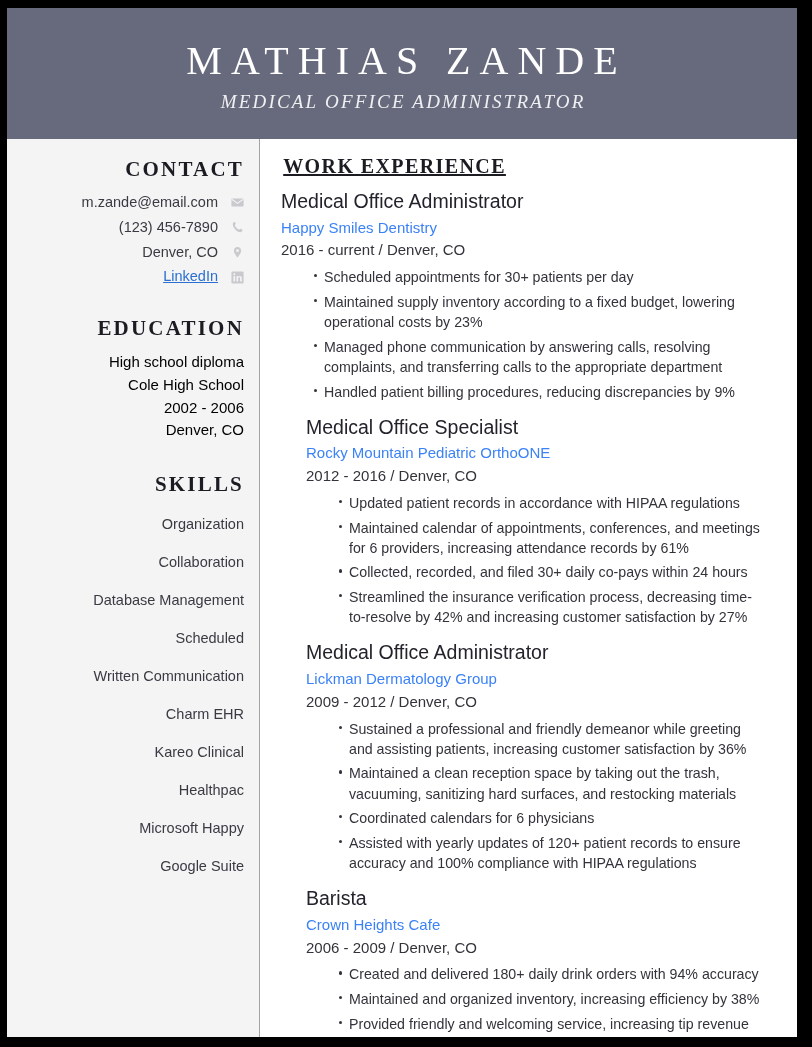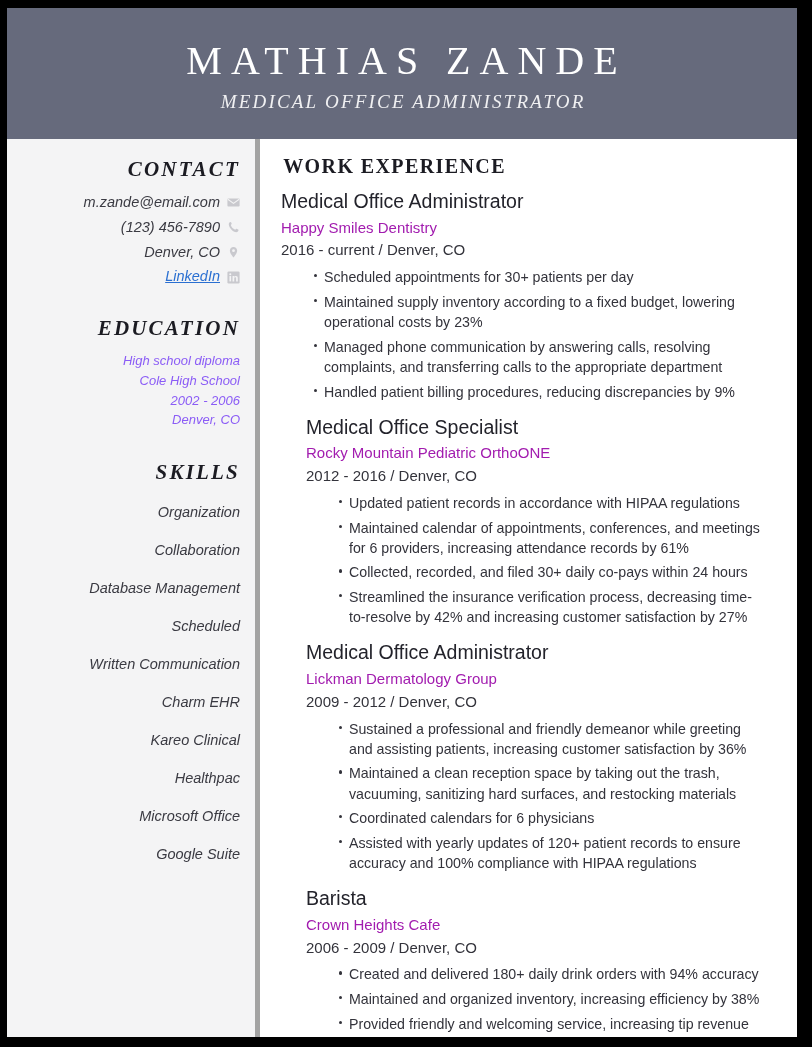--- a/index.html
+++ b/index.html
@@ -66,24 +66,23 @@
     display: flex;
     width: 100%;
     height: 898px;
     align-items: stretch;
   }
 
   .sidebar {
     width: 253px;
     flex: 0 0 253px;
     background: #f4f4f5;
-    border-right: 5px solid #a3a3a3;
+    border-right: 1px solid #a3a3a3;
     padding: 18px 15px 0 6px;
     text-align: right;
-    font-style: italic;
   }
 
   .main {
     flex: 1 1 auto;
     background: #ffffff;
     padding: 16px 33px 0 21px;
   }
 
   
   .sec-head {
@@ -96,28 +95,29 @@
   }
 
   .sidebar .sec-head { margin-bottom: 10px; }
   .sec-head.education { margin-top: 28px; }
   .sec-head.skills    { margin-top: 30px; }
 
   .main .sec-head {
     font-size: 20px;
     letter-spacing: 1.4px;
     margin-bottom: 11px;
+    text-decoration: underline;
   }
 
   
   .contact-row {
     display: flex;
     align-items: center;
     justify-content: flex-end;
-    gap: 7px;
+    gap: 13px;
     margin-bottom: 3px;
     font-size: 14.5px;
     color: #3a3a42;
     line-height: 1.5;
   }
 
   .contact-row .ico {
     width: 13px;
     height: 13px;
     flex: 0 0 13px;
@@ -128,22 +128,22 @@
   }
   .contact-row .ico svg { display: block; }
 
   .link-text {
     color: #2a6fd1;
     text-decoration: underline;
     text-align: center;
   }
 
   .side-line {
-    font-size: 13px;
-    color: #8b5cf6;
+    font-size: 15px;
+    color: #000000;
     line-height: 1.52;
   }
 
   .skill-line {
     font-size: 14.5px;
     color: #3a3a42;
     line-height: 1.52;
     margin-top: 16px;
   }
 
@@ -153,21 +153,21 @@
 
   .job-title {
     font-size: 19.5px;
     font-weight: 400;
     color: #23232b;
     line-height: 1.32;
   }
 
   .job-company {
     font-size: 15px;
-    color: #a21caf;
+    color: #3b82f6;
     line-height: 1.45;
     margin-top: 2px;
   }
 
   .job-meta {
     font-size: 15px;
     color: #33333b;
     line-height: 1.45;
     margin-top: 1px;
   }
@@ -265,21 +265,21 @@
         <div class="sec-head skills">SKILLS</div>
         <div class="skills-list">
           <div class="skill-line">Organization</div>
           <div class="skill-line">Collaboration</div>
           <div class="skill-line">Database Management</div>
           <div class="skill-line">Scheduled</div>
           <div class="skill-line">Written Communication</div>
           <div class="skill-line">Charm EHR</div>
           <div class="skill-line">Kareo Clinical</div>
           <div class="skill-line">Healthpac</div>
-          <div class="skill-line">Microsoft Office</div>
+          <div class="skill-line">Microsoft Happy</div>
           <div class="skill-line">Google Suite</div>
         </div>
       </div>
 
       <div class="main">
         <div class="sec-head">WORK EXPERIENCE</div>
 
         <div class="job">
           <div class="job-title">Medical Office Administrator</div>
           <div class="job-company">Happy Smiles Dentistry</div>

